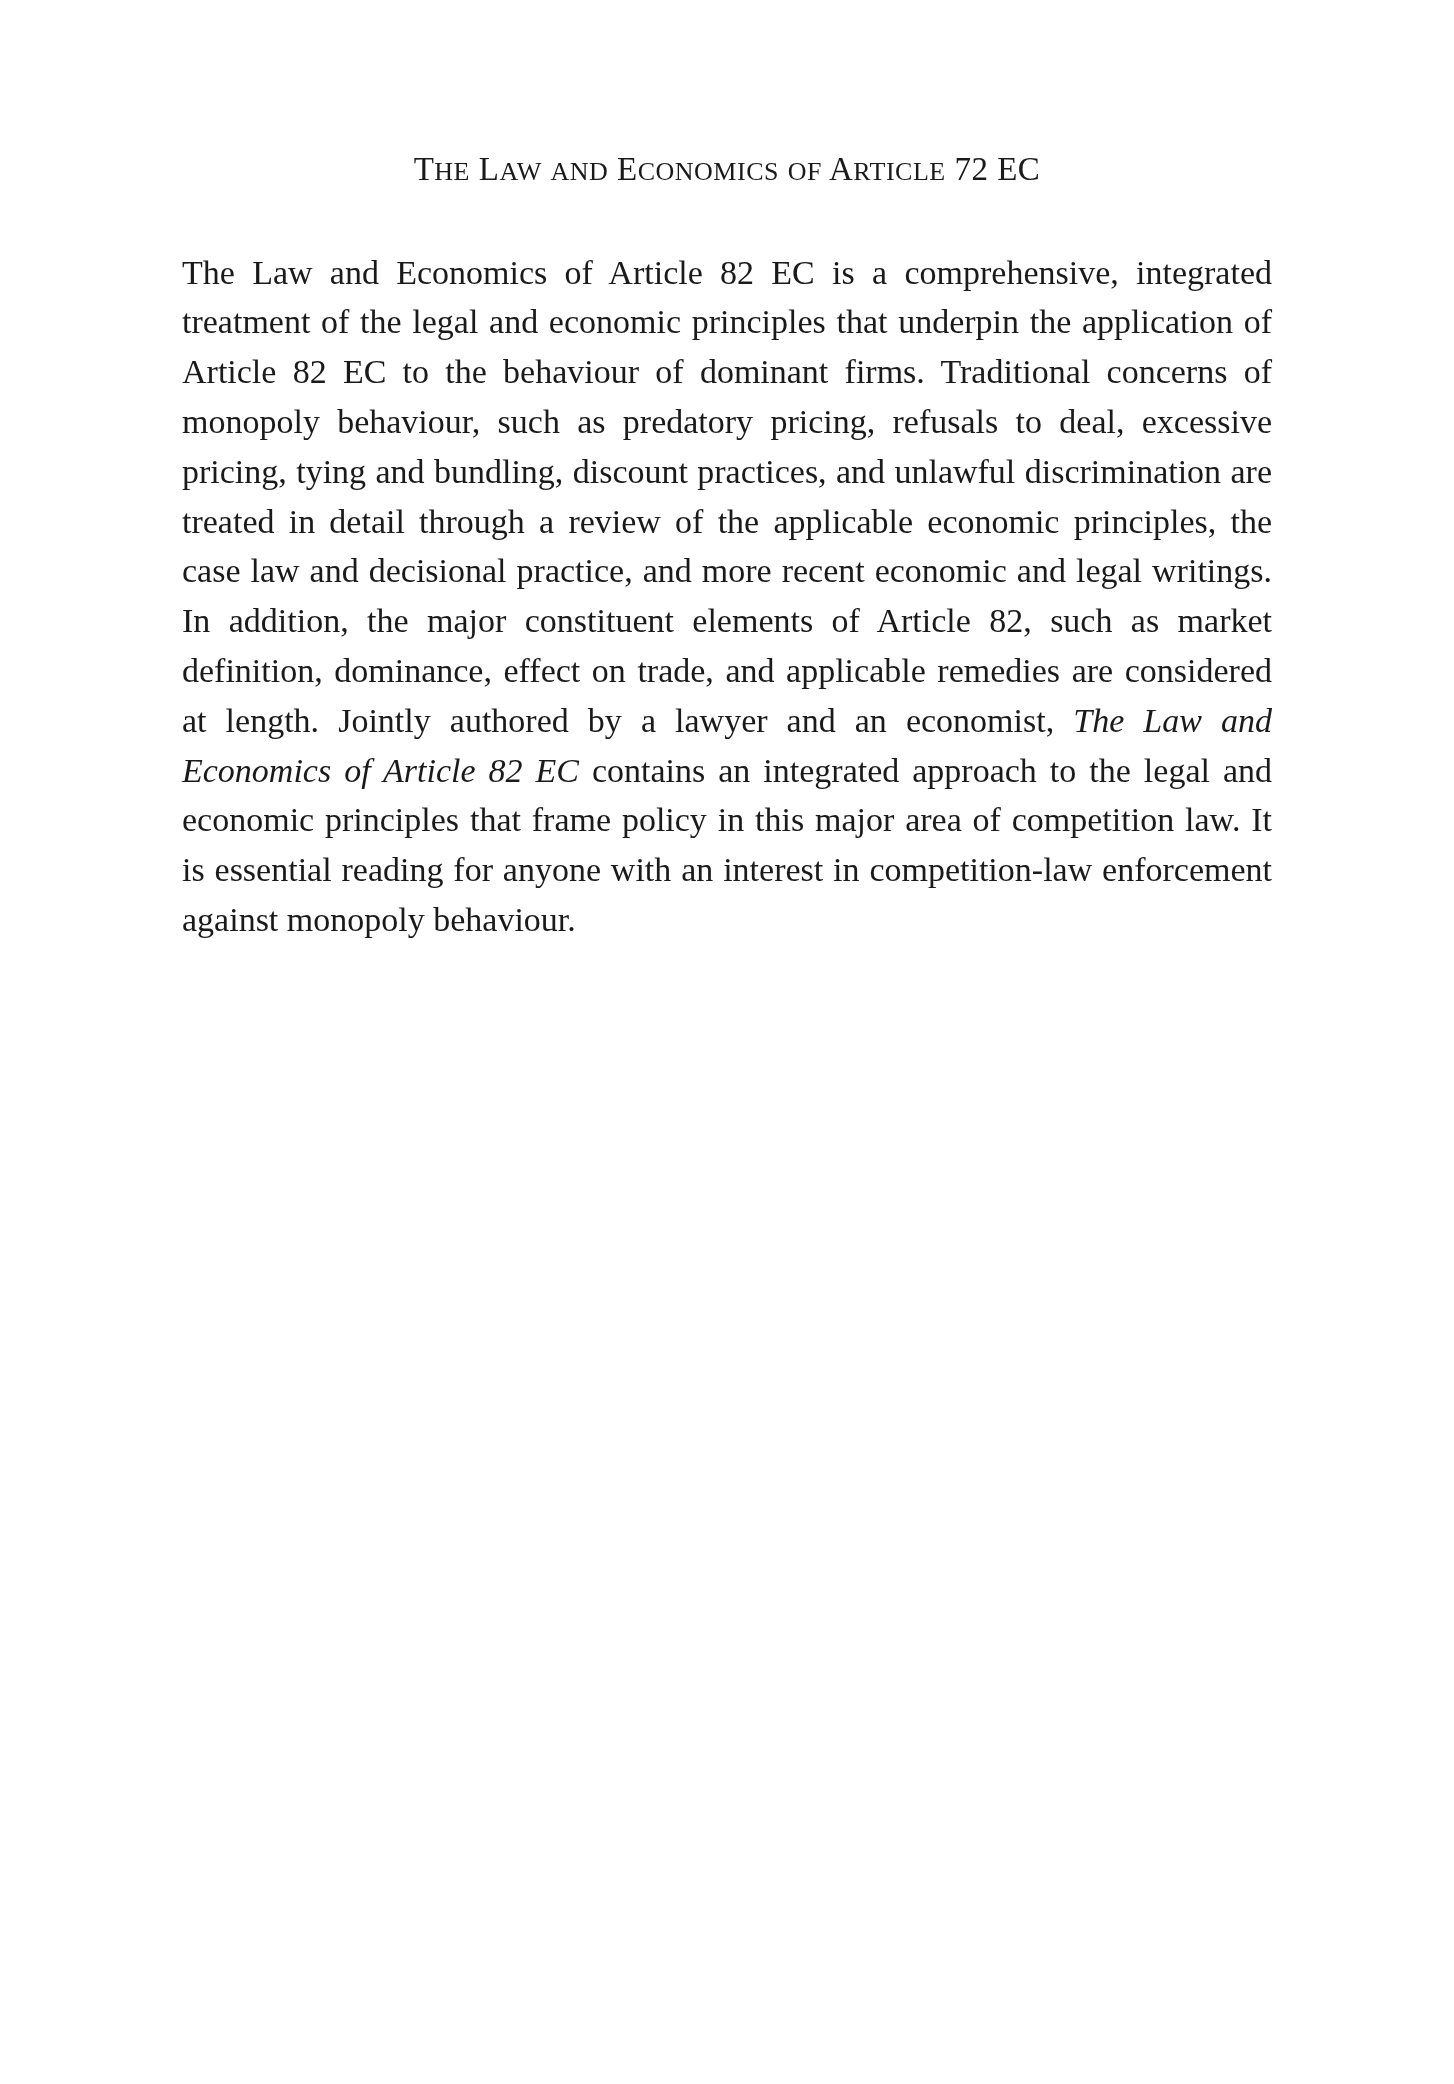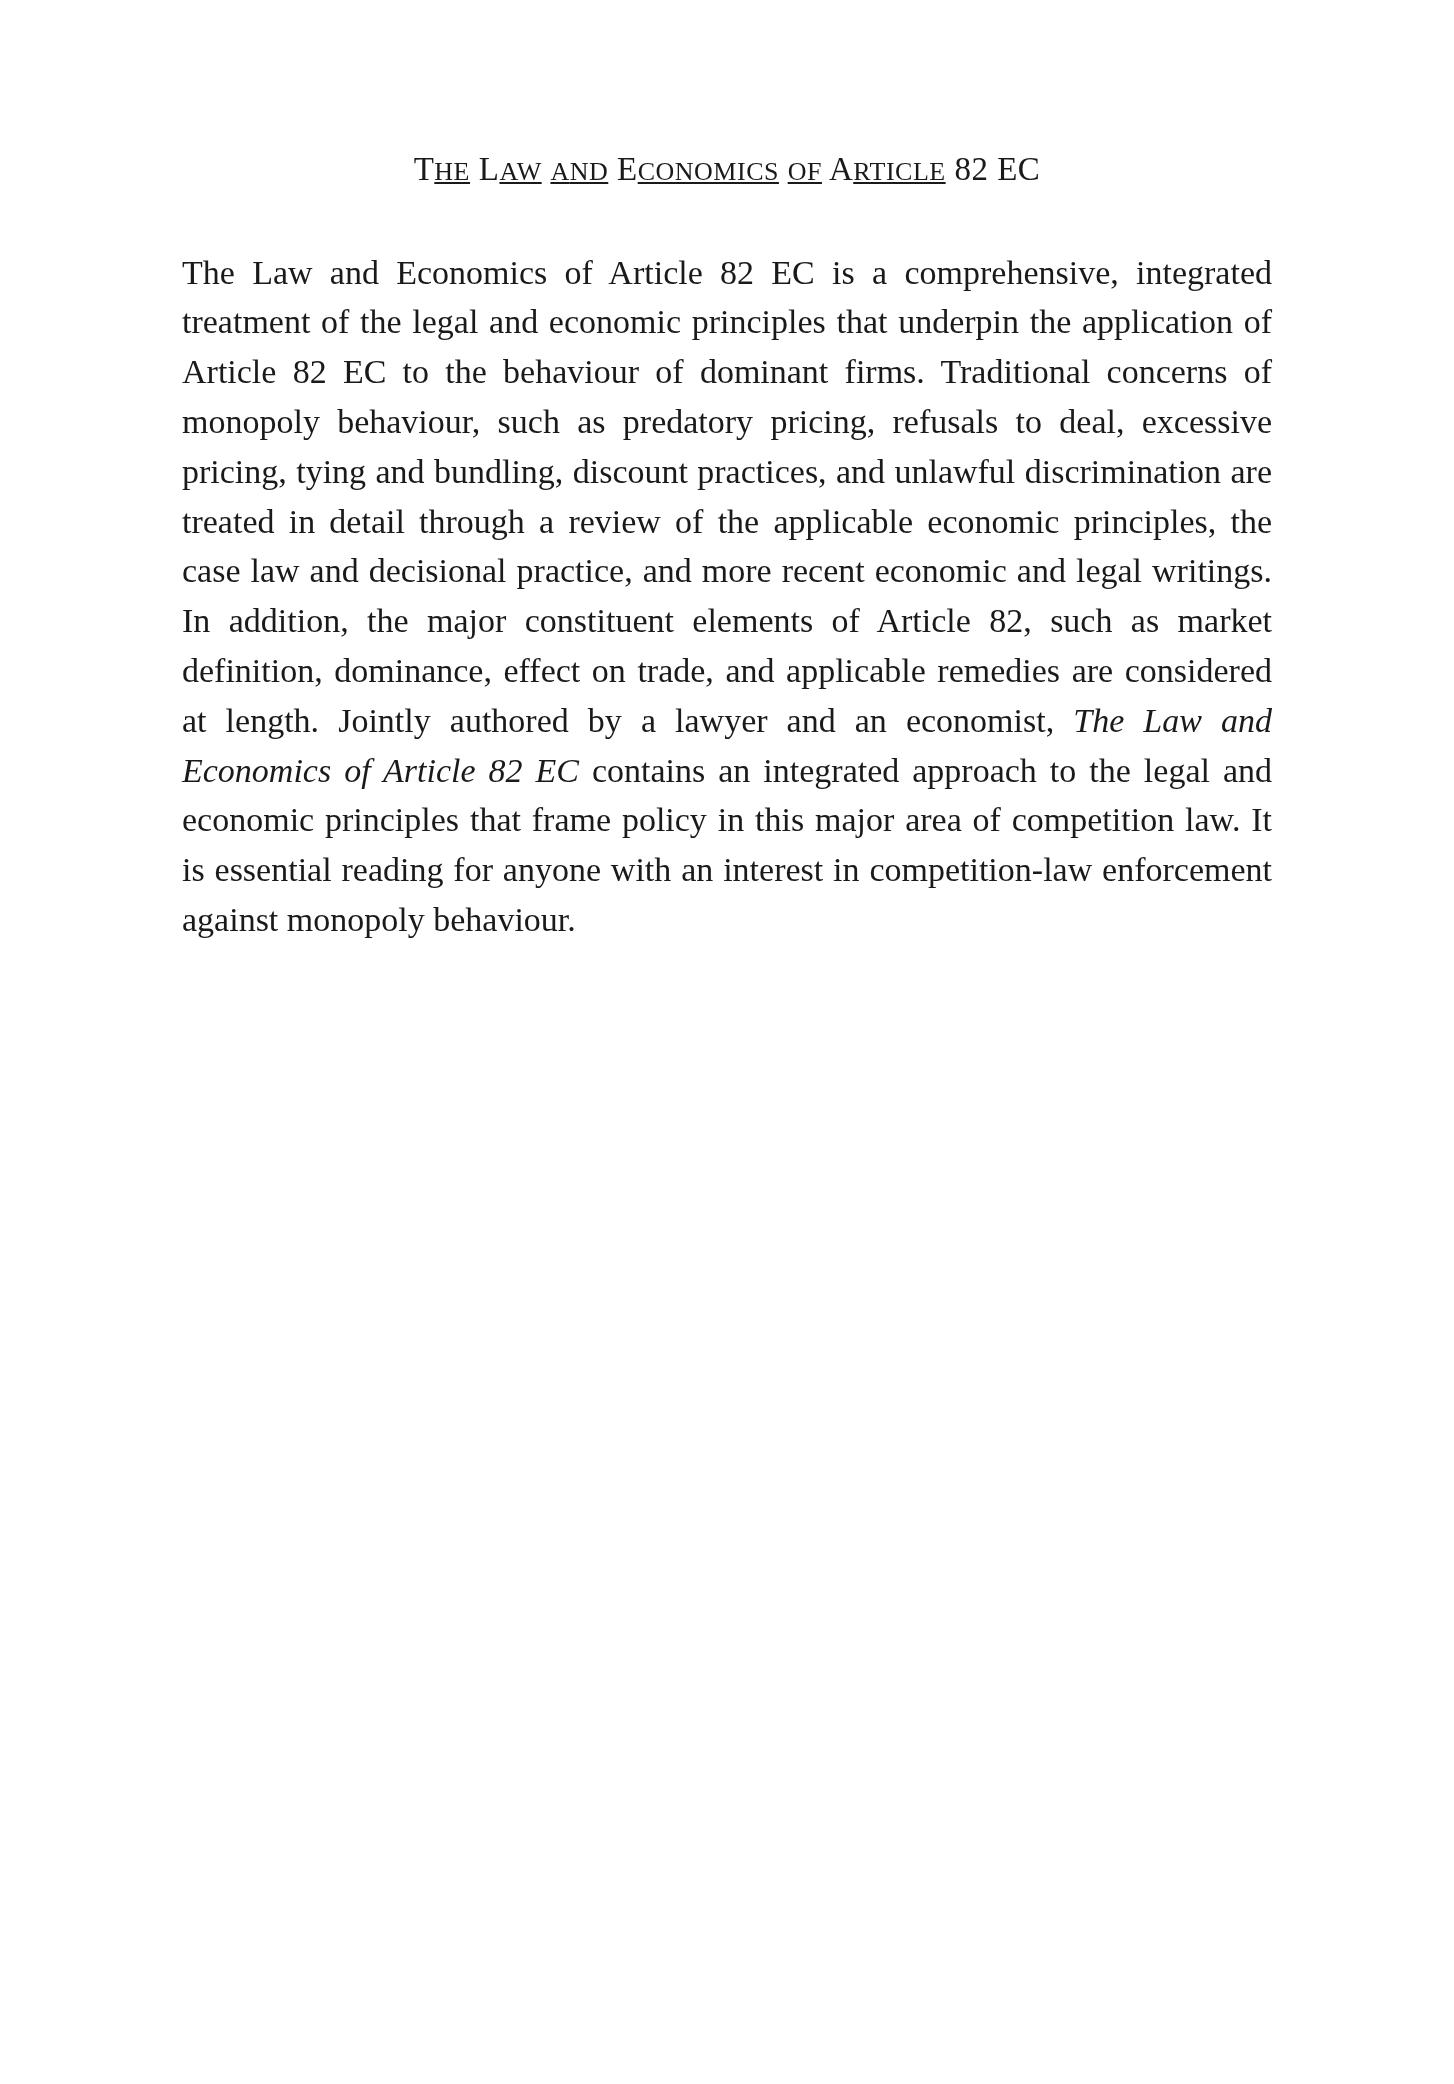--- a/index.html
+++ b/index.html
@@ -39,21 +39,20 @@
   }
   
   .sc {
     text-transform: uppercase;
   }
   .sc-lead {
     font-size: 33px;
   }
   .sc-rest {
     font-size: 26px;
-    text-decoration: underline;
   }
   .title-plain {
     font-size: 33px;
   }
   .blurb {
     font-size: 34px;
     line-height: 1.465;
     text-align: justify;
     text-justify: inter-word;
     margin: 0;
@@ -69,19 +68,19 @@
 <div class="page">
   <div class="content">
 
     <h1 class="book-title">
       <span class="sc"><span class="sc-lead">T</span><span class="sc-rest">he</span></span>
       <span class="sc"><span class="sc-lead">L</span><span class="sc-rest">aw</span></span>
       <span class="sc"><span class="sc-rest">A</span><span class="sc-rest">nd</span></span>
       <span class="sc"><span class="sc-lead">E</span><span class="sc-rest">conomics</span></span>
       <span class="sc"><span class="sc-rest">O</span><span class="sc-rest">f</span></span>
       <span class="sc"><span class="sc-lead">A</span><span class="sc-rest">rticle</span></span>
-      <span class="title-plain">82 EC</span>
+      <span class="title-plain">72 EC</span>
     </h1>
 
     <p class="blurb"><span>The Law and Economics of Article 82 EC is a comprehensive, integrated treatment of the legal and economic principles that underpin the application of Article 82 EC to the behaviour of dominant firms. Traditional concerns of monopoly behaviour, such as predatory pricing, refusals to deal, excessive pricing, tying and bundling, discount practices, and unlawful discrimination are treated in detail through a review of the applicable economic principles, the case law and decisional practice, and more recent economic and legal writings. In addition, the major constituent elements of Article 82, such as market definition, dominance, effect on trade, and applicable remedies are considered at length. Jointly authored by a lawyer and an economist, </span><span class="ital">The Law and Economics of Article 82 EC</span><span> contains an integrated approach to the legal and economic principles that frame policy in this major area of competition law. It is essential reading for anyone with an interest in competition-law enforcement against monopoly behaviour.</span></p>
 
   </div>
 </div>
 
 </body></html>

